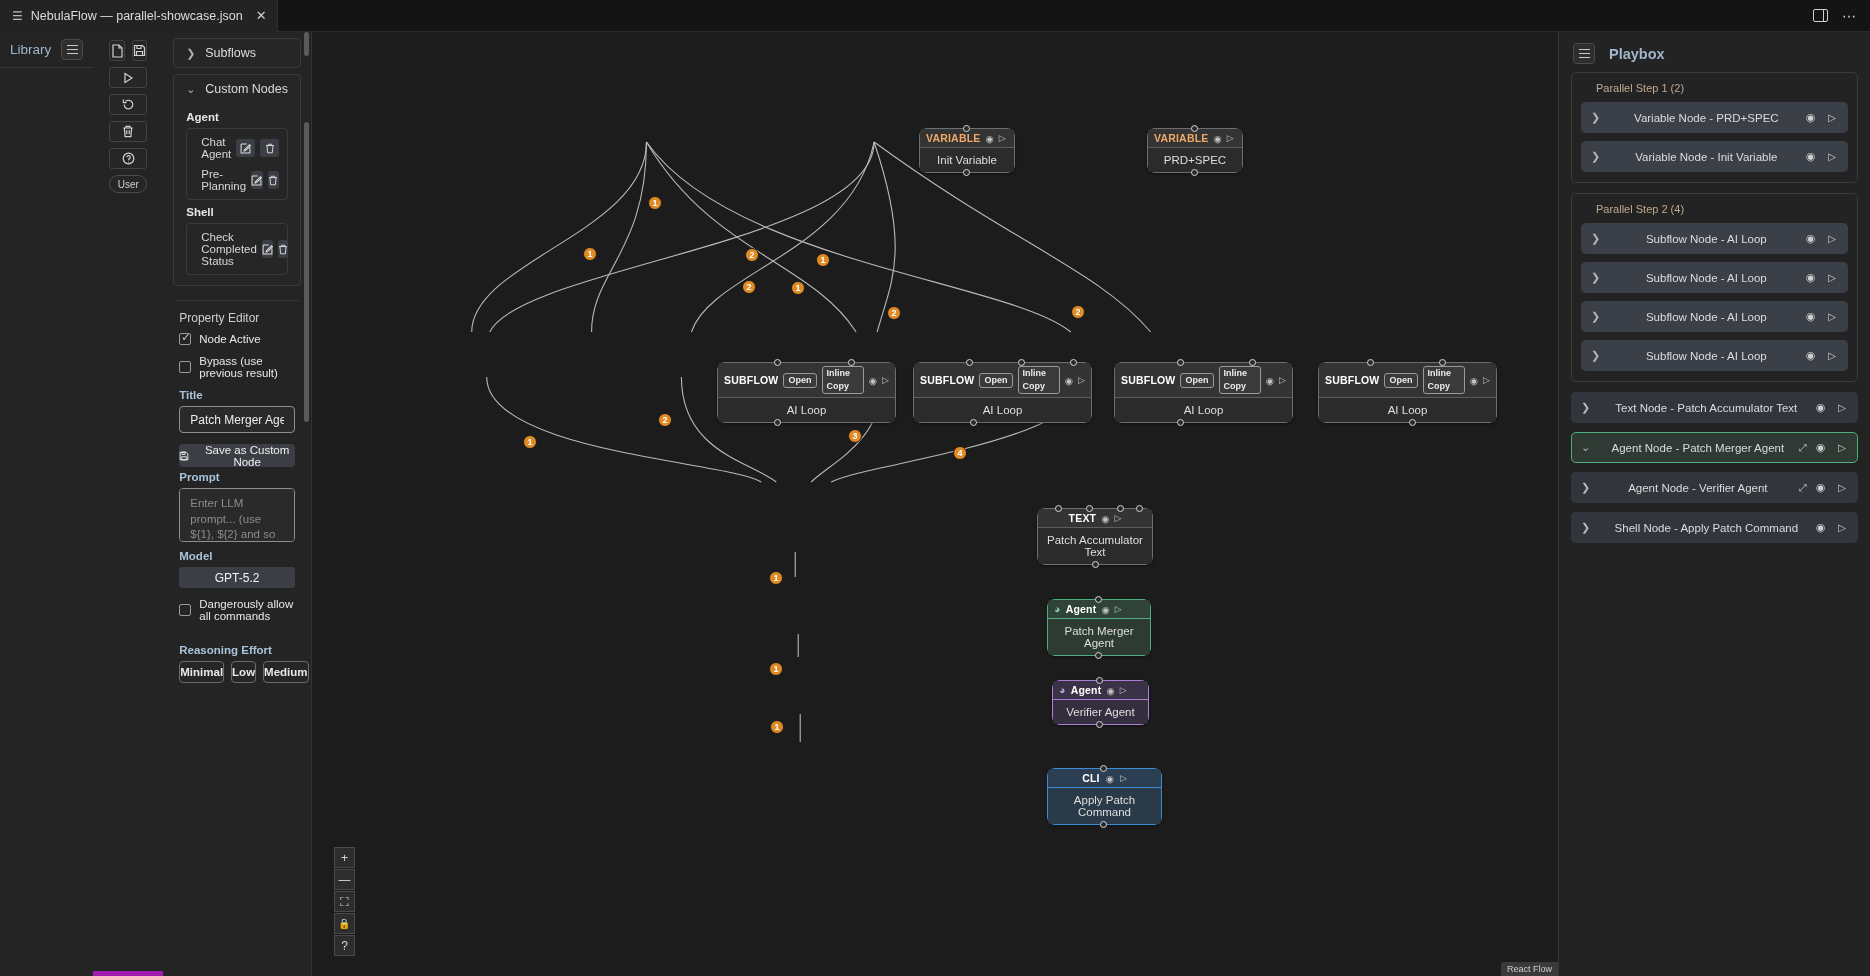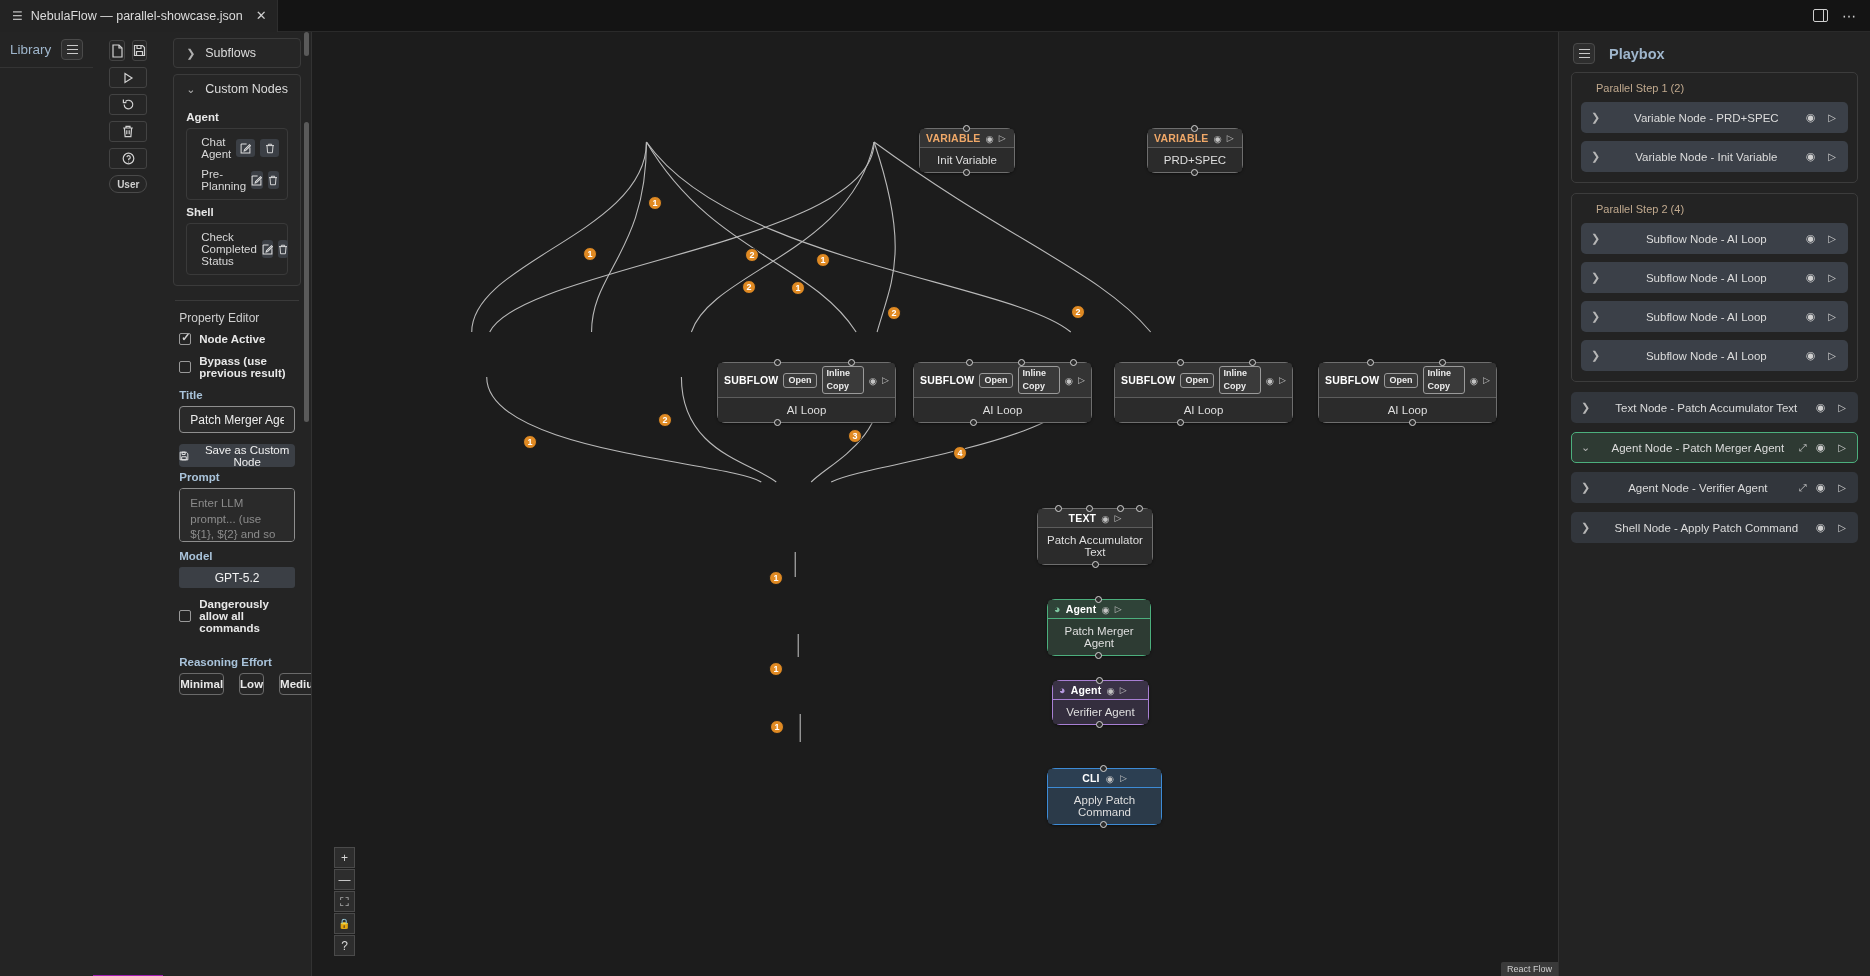--- a/index.html
+++ b/index.html
@@ -41,21 +41,21 @@
     height:36px; flex:0 0 36px; display:flex; align-items:center; justify-content:flex-end;
     gap:10px; padding:0 10px; border-bottom:1px solid #343434; background:#242424;
   }
   .lib-head .lbl { font-size:13.5px; color:#9fb6cc; }
   .burger {
     width:22px; height:21px; border:1px solid #4a4a4a; border-radius:4px; background:#2e2e2e;
     display:flex; flex-direction:column; justify-content:center; align-items:center; gap:2.5px; cursor:pointer;
   }
   .burger i { display:block; width:11px; height:1.4px; background:#c9c9c9; }
 
-  .tools { padding:8px 16px 6px; background:#242424; border-bottom:1px solid #a21caf;font-weight:bold; }
+  .tools { padding:8px 16px 6px; background:#242424; border-bottom:5px solid #a21caf; }
   .trow { display:flex; gap:7px; margin-bottom:6px; }
   .tbtn {
     flex:1; height:21px; border:1px solid #434343; border-radius:3px; background:#262626;
     display:flex; align-items:center; justify-content:center; cursor:pointer; color:#d2d2d2;
   }
   .tbtn svg { display:block; }
   .userchip {
     margin:2px auto 4px; width:38px; height:18px; border:1px solid #4a4a4a; border-radius:9px;
     background:#262626; display:flex; align-items:center; justify-content:center;
     font-size:10px; color:#d0d0d0; cursor:pointer;
@@ -75,21 +75,21 @@
   .cn-row { display:flex; align-items:center; padding:4px 8px 4px 14px; font-size:11.5px; color:#d8d8d8; }
   .cn-row .nm { flex:1; }
   .mini {
     width:27px; height:18px; background:#3b3f45; border-radius:3px; display:flex;
     align-items:center; justify-content:center; margin-left:5px; cursor:pointer; color:#e0e0e0;
   }
 
   .divider { height:1px; background:#3a3a3a; margin:14px 12px 0; }
   .pe { padding:10px 16px 4px; }
   .pe-title { font-size:12px; color:#cfcfcf; margin-bottom:8px; }
-  .chk-row { display:flex; align-items:center; gap:8px; margin-bottom:10px; font-size:11.5px; font-weight:bold; color:#e8e8e8; cursor:pointer; }
+  .chk-row { display:flex; align-items:center; gap:8px; margin-bottom:10px; font-size:11.5px; font-weight:normal; color:#e8e8e8; cursor:pointer; }
   .chk { width:12px; height:12px; border:1.4px solid #9a9a9a; border-radius:2px; flex:0 0 12px; position:relative; background:transparent; }
   .chk.on::after { content:"✓"; position:absolute; left:1px; top:-3px; font-size:11px; color:#cfcfcf; }
   .fl { font-size:11.5px; font-weight:bold; color:#a9c3da; margin:4px 0 5px; }
   .tin {
     width:100%; height:27px; background:#2a2a2a; border:1px solid #8e8e8e; border-radius:4px;
     color:#ececec; font-size:12px; padding:0 10px; font-family:"Liberation Sans", sans-serif;
   }
   .savebtn {
     margin-top:11px; width:100%; height:23px; background:#3b3f45; border:0; border-radius:4px;
     display:flex; align-items:center; justify-content:center; gap:10px;
@@ -98,21 +98,21 @@
   .ta {
     width:100%; height:54px; background:#2a2a2a; border:1px solid #8e8e8e; border-radius:4px;
     color:#ececec; font-size:11.5px; padding:7px 10px; resize:none; line-height:1.35;
     font-family:"Liberation Sans", sans-serif;
   }
   .ta::placeholder { color:#8c8c8c; }
   .modelbtn {
     width:100%; height:21px; background:#3b3f45; border:0; border-radius:3px;
     color:#f2f2f2; font-size:12px; cursor:pointer; font-family:"Liberation Sans", sans-serif;
   }
-  .seg { display:flex; gap:15px; }
+  .seg { display:flex; gap:7px; }
   .seg button {
     flex:1; height:22px; border:1px solid #6a6a6a; border-radius:4px; background:#262626;
     color:#e8e8e8; font-size:11.5px; font-weight:bold; cursor:pointer;
     font-family:"Liberation Sans", sans-serif;
   }
   .seg button.active { background:#1f7fd4; border-color:#1f7fd4; color:#fff; }
 
   .sb-scroll { position:absolute; right:2px; width:5px; background:#5a5a5a; border-radius:3px; }
 
   

